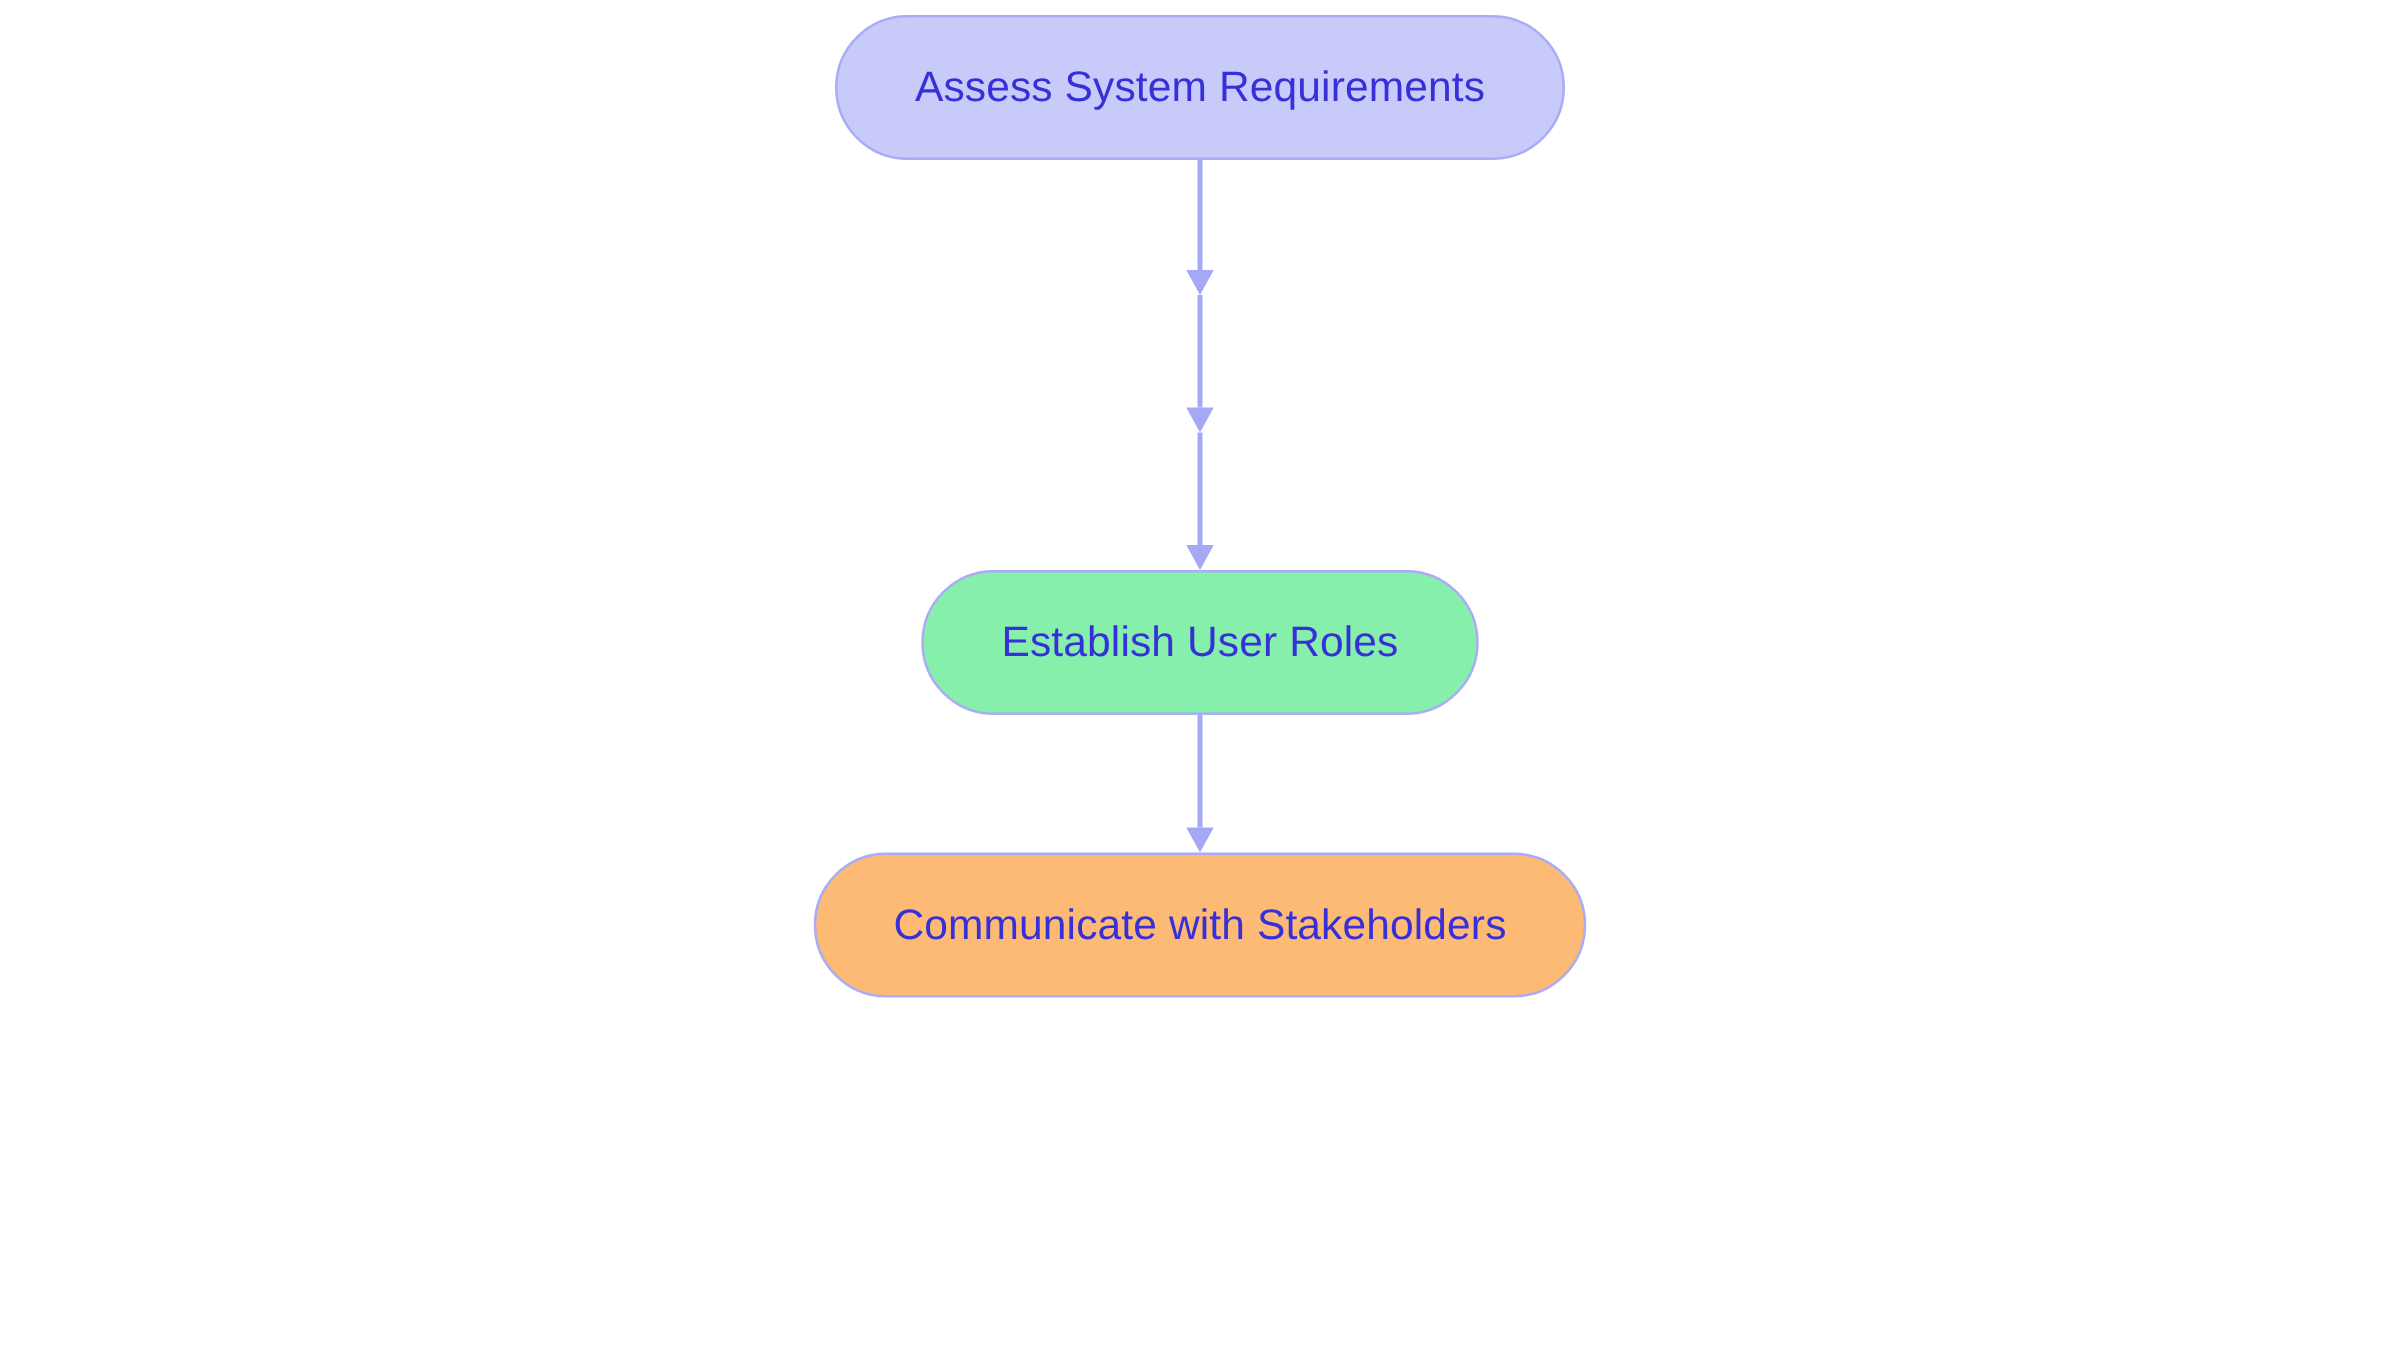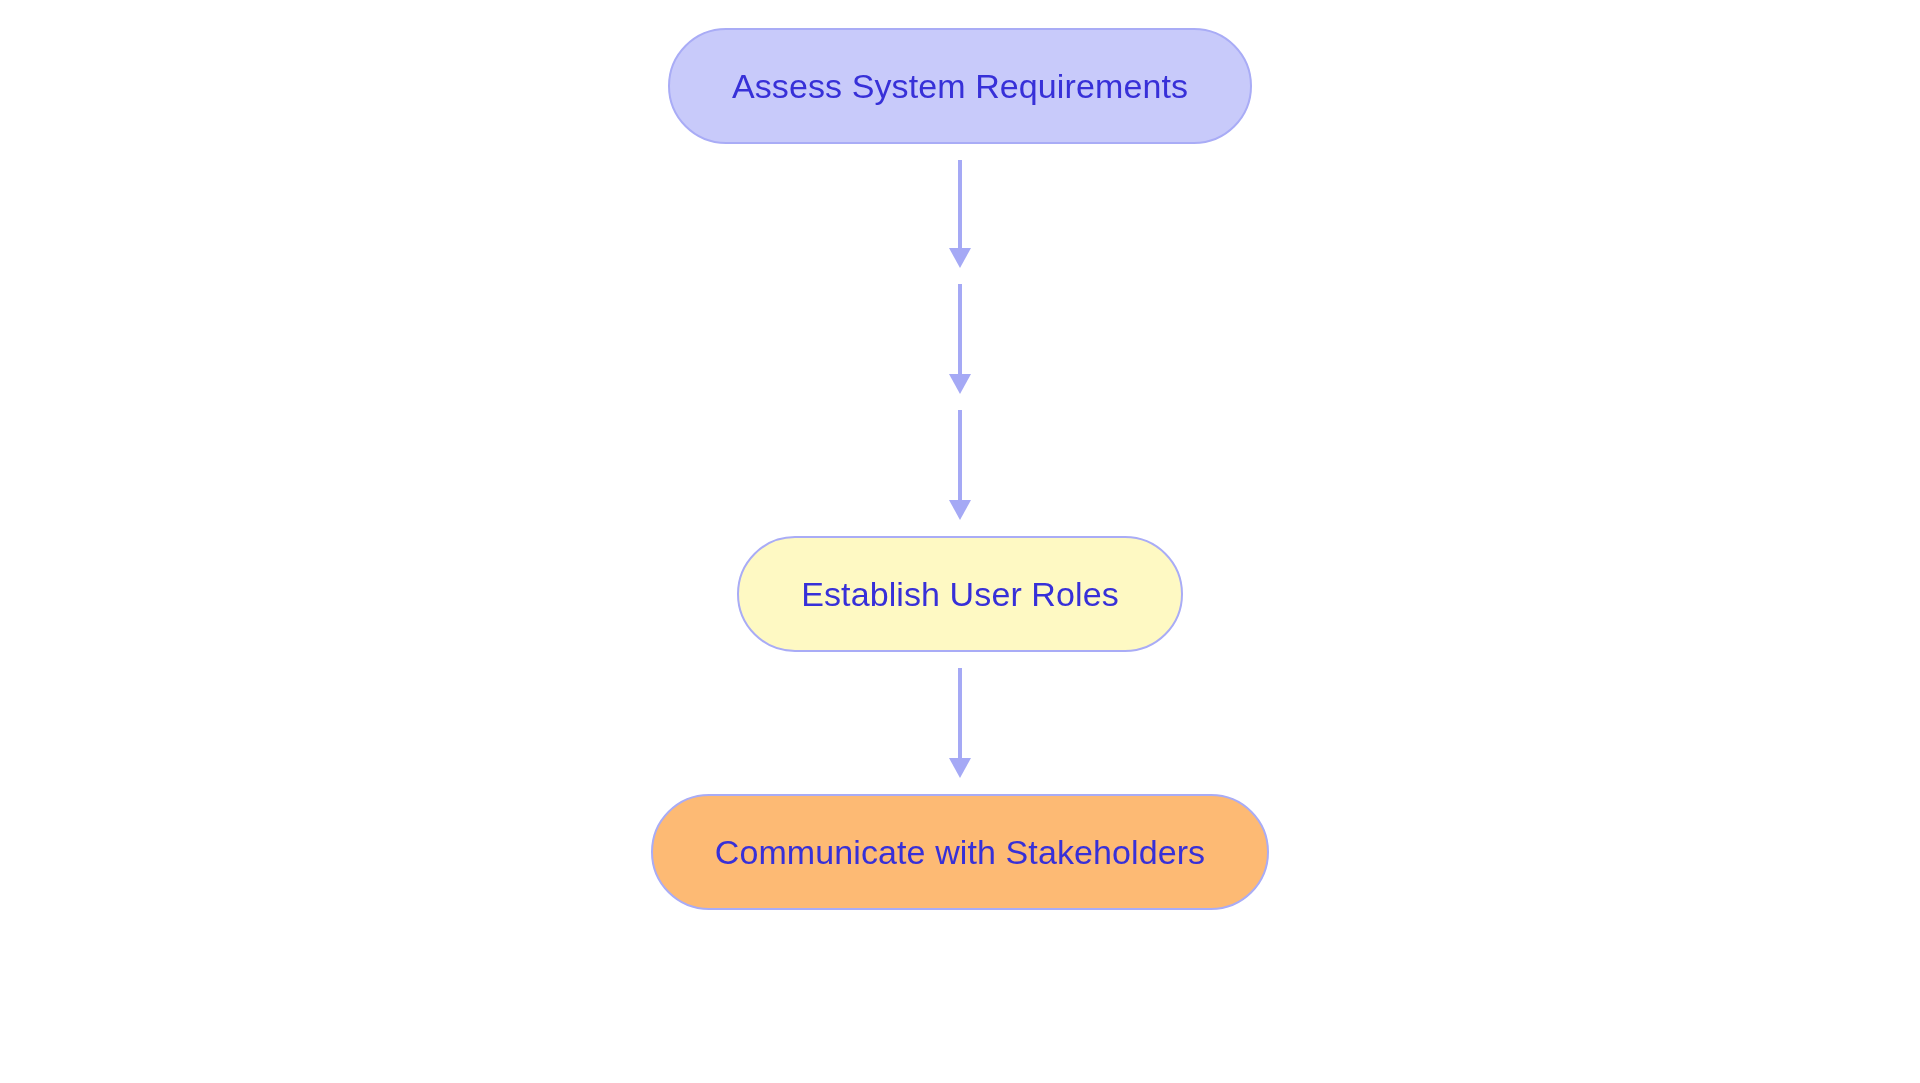--- a/index.html
+++ b/index.html
@@ -25,21 +25,20 @@
   .flow-column {
     position: absolute;
     left: 0;
     top: 0;
     width: 1920px;
     height: 1083px;
     display: flex;
     flex-direction: column;
     align-items: center;
     justify-content: flex-start;
-    gap: 16px;
   }
 
   
   .flow-node {
     box-sizing: border-box;
     height: 116px;
     border-radius: 58px;
     background: #c8cafa;
     border: 2px solid #a9acf6;
     color: #3730d8;
@@ -109,21 +108,21 @@
       <div class="connector-line" style="background: rgb(165, 169, 245);"></div>
       <div class="connector-arrow" style="border-top-color: rgb(165, 169, 245);"></div>
     </div>
 
 
     <div class="flow-connector gap-3">
       <div class="connector-line" style="background: rgb(165, 169, 245);"></div>
       <div class="connector-arrow" style="border-top-color: rgb(165, 169, 245);"></div>
     </div>
 
-    <div class="flow-node" style="background: #fef9c3; border-color: rgb(169, 172, 246); color: rgb(55, 48, 216);">
+    <div class="flow-node" style="background: #86efac; border-color: rgb(169, 172, 246); color: rgb(55, 48, 216);">
       <span>Establish User Roles</span>
     </div>
 
     <div class="flow-connector gap-4">
       <div class="connector-line" style="background: rgb(165, 169, 245);"></div>
       <div class="connector-arrow" style="border-top-color: rgb(165, 169, 245);"></div>
     </div>
 
     <div class="flow-node" style="background: #fdba74; border-color: rgb(169, 172, 246); color: rgb(55, 48, 216);">
       <span>Communicate with Stakeholders</span>

